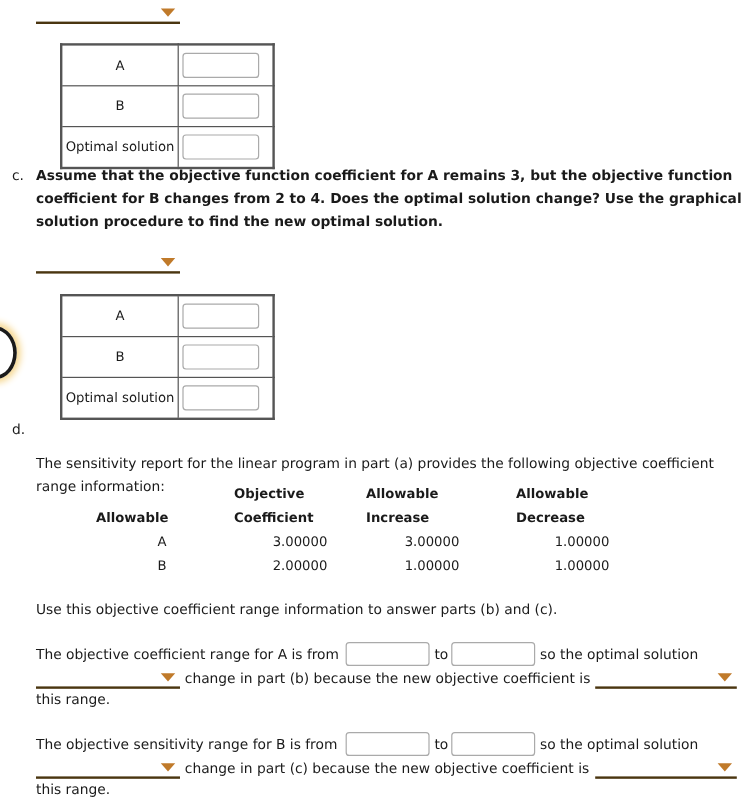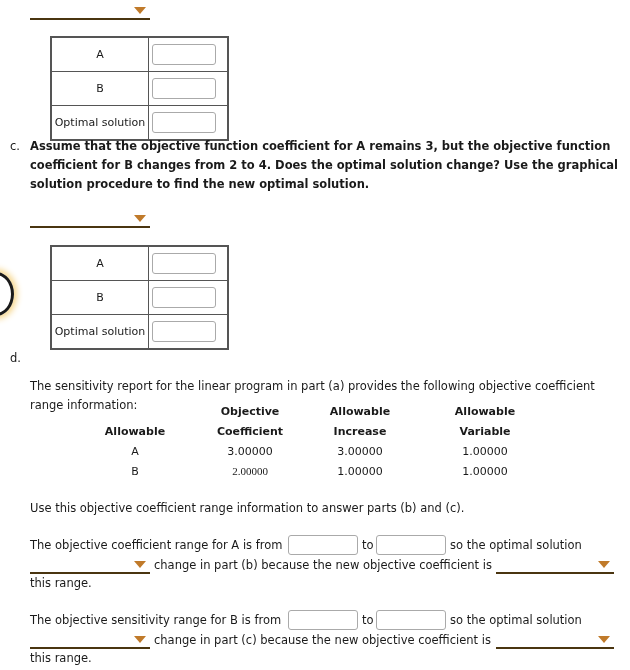--- a/index.html
+++ b/index.html
@@ -23,21 +23,21 @@
   }
   table.answer td { border: 1.5px solid #555; padding: 0; height: 29px; }
   table.answer td.label { width: 96px; text-align: center; font-size: 11px; }
   table.answer td.field { width: 72px; padding: 2px 3px; }
   table.answer input {
     width: 64px; height: 21px; box-sizing: border-box;
     border: 1px solid #aaa; border-radius: 3px; margin: 0; display: block;
   }
   .para { position: absolute; line-height: 19px; }
   .sens { position: absolute; font-size: 11px; }
-  .sens .h { position: absolute; font-weight: bold; text-align: center; width: 110px; }
+  .sens .h { position: absolute; font-weight: bold; text-align: left; width: 110px; }
   .sens .v { position: absolute; text-align: center; width: 110px; }
   .inbox {
     position: absolute; height: 20px; box-sizing: border-box;
     border: 1px solid #aaa; border-radius: 3px; background: #fff;
   }
   .side-circle {
     position: absolute; left: -22px; top: 272px; width: 30px; height: 38px;
     border-radius: 50%; border: 3px solid #1a1a1a;
     box-shadow: 0 0 6px 3px #f5d58a;
   }
@@ -110,29 +110,29 @@
 <div class="para" style="left:30px; top:349px; width:580px;margin-top:28px;">The sensitivity report for the linear program in part (a) provides the following objective coefficient range information:</div>
 
 <div class="sens" style="left:0; top:0;">
   <div class="h" style="left:195px; top:405px;">Objective</div>
   <div class="h" style="left:305px; top:405px;">Allowable</div>
   <div class="h" style="left:430px; top:405px;">Allowable</div>
 
   <div class="h" style="left:80px; top:425px;">Allowable</div>
   <div class="h" style="left:195px; top:425px;">Coefficient</div>
   <div class="h" style="left:305px; top:425px;">Increase</div>
-  <div class="h" style="left:430px; top:425px;">Variable</div>
+  <div class="h" style="left:430px; top:425px;">Decrease</div>
 
   <div class="v" style="left:80px; top:445px;">A</div>
   <div class="v" style="left:195px; top:445px;">3.00000</div>
   <div class="v" style="left:305px; top:445px;">3.00000</div>
   <div class="v" style="left:430px; top:445px;">1.00000</div>
 
   <div class="v" style="left:80px; top:465px;">B</div>
-  <div class="v" style="left:195px; top:465px;font-family:Liberation Serif, serif;">2.00000</div>
+  <div class="v" style="left:195px; top:465px;">2.00000</div>
   <div class="v" style="left:305px; top:465px;">1.00000</div>
   <div class="v" style="left:430px; top:465px;">1.00000</div>
 </div>
 
 <div class="para" style="left:30px; top:499px;">Use this objective coefficient range information to answer parts (b) and (c).</div>
 
 <div class="para" style="left:30px; top:536px;">The objective coefficient range for A is from</div>
 <input class="inbox" style="left: 288px; top: 535px; width: 70px;" value="">
 <div class="para" style="left:362px; top:536px;">to</div>
 <input class="inbox" style="left: 376px; top: 535px; width: 70px;" value="">

